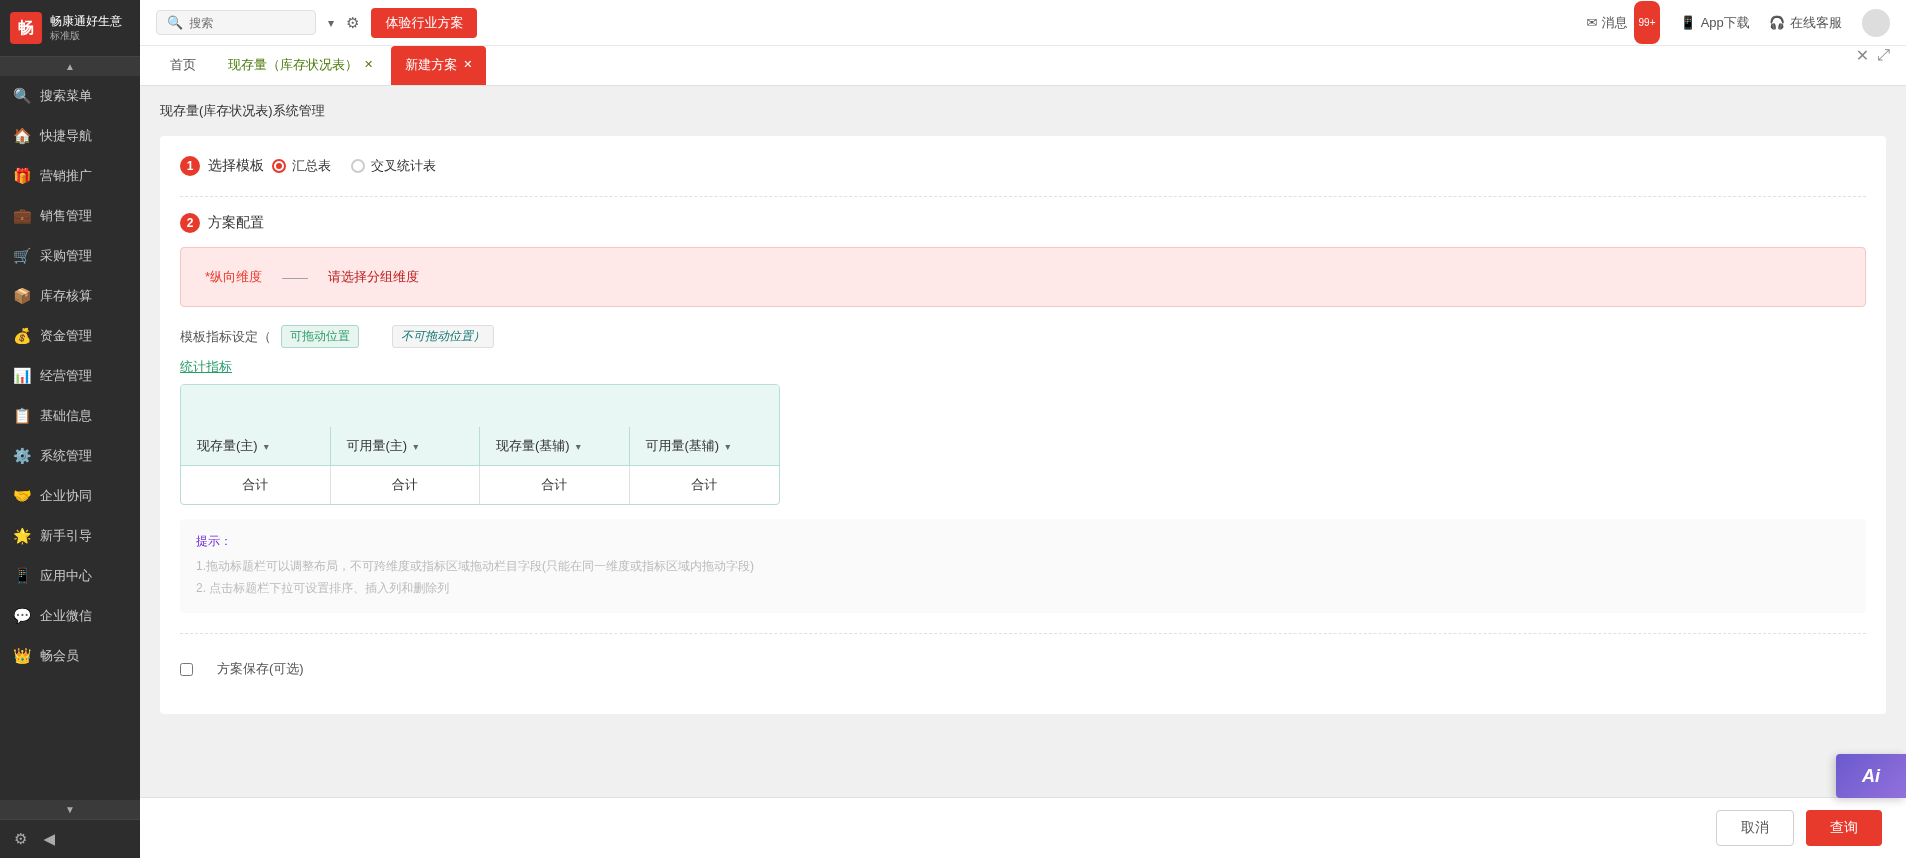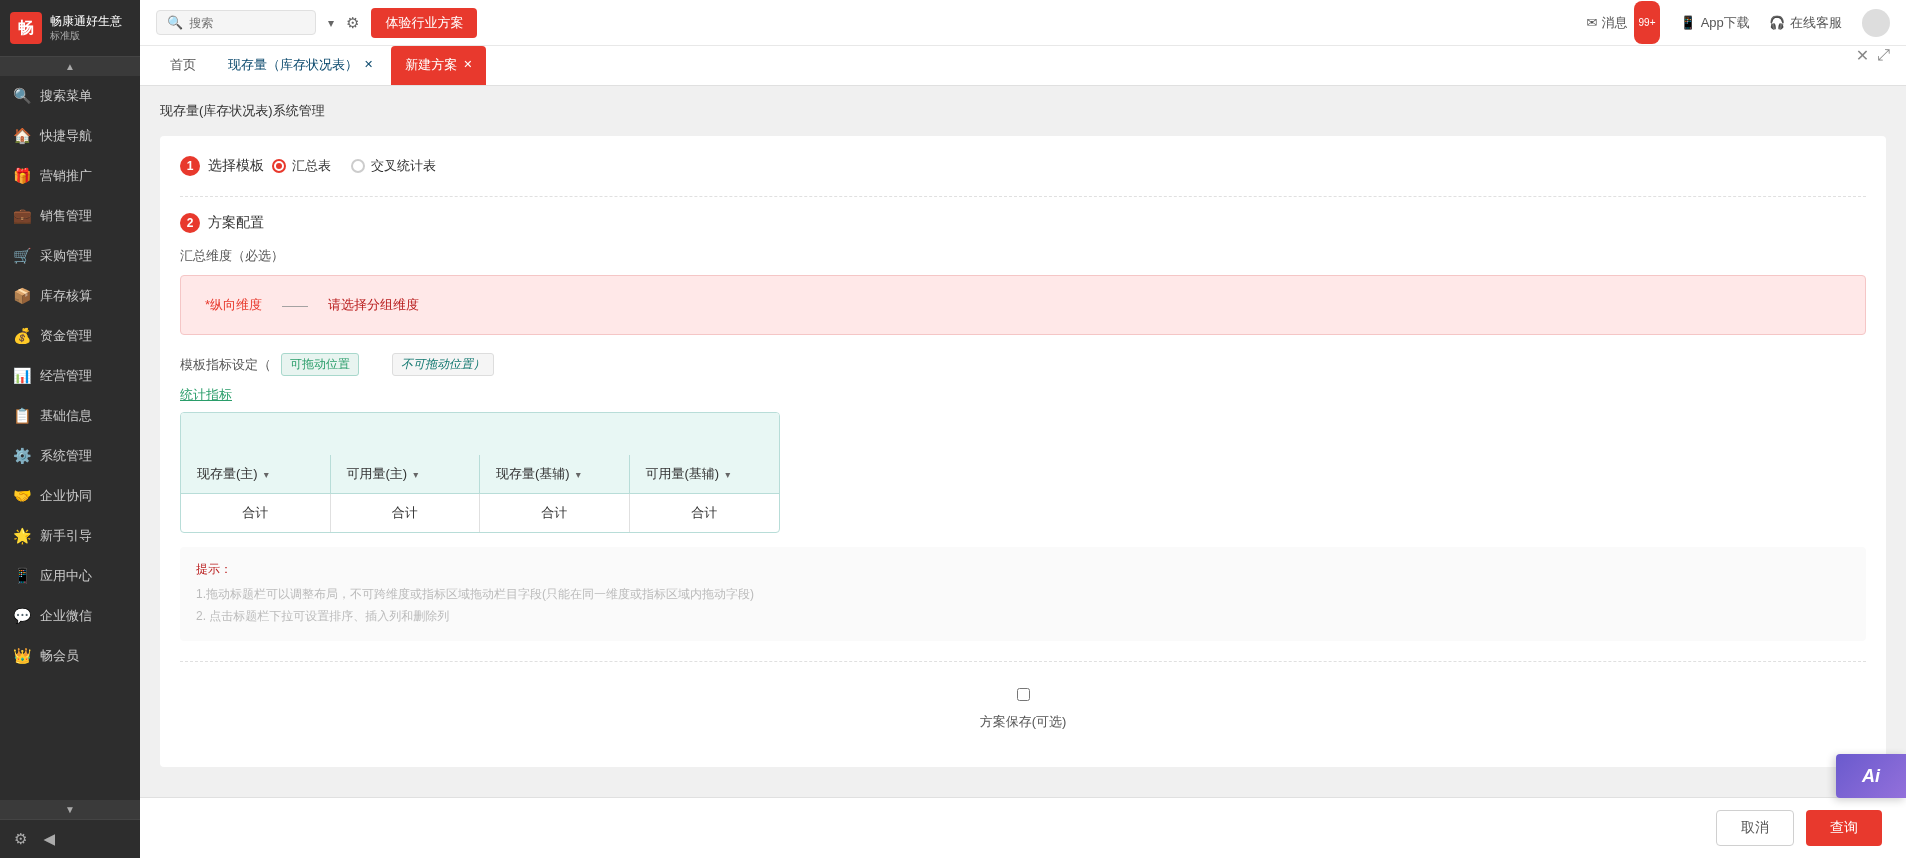--- a/index.html
+++ b/index.html
@@ -161,21 +161,21 @@
       height: 40px;
       flex-shrink: 0;
       gap: 4px;
     }
     .tab {
       display: flex;
       align-items: center;
       padding: 8px 14px;
       font-size: 13px;
       cursor: pointer;
-      color: #0c4a6e;
+      color: #4d7c0f;
       border-bottom: 2px solid transparent;
       gap: 6px;
     }
     .tab.active {
       background: #e8392d;
       color: white;
       border-radius: 4px 4px 0 0;
       border-bottom: 2px solid #e8392d;
     }
     .tab-home { color: #555; font-size: 13px; }
@@ -365,31 +365,30 @@
     .stats-table-cell:last-child { border-right: none; }
     .chevron-icon { font-size: 10px; color: #666; cursor: pointer; }
 
     
     .tips-section {
       background: #fafafa;
       padding: 14px 16px;
       border-radius: 4px;
       margin-bottom: 16px;
     }
-    .tips-title { font-size: 12px; color: #b91c1c; margin-bottom: 6px; }
+    .tips-title { font-size: 12px; color: #6d28d9; margin-bottom: 6px; }
     .tips-item { font-size: 12px; color: #bbb; line-height: 1.8; }
 
     
     .footer-save {
       display: flex;
       align-items: center;
-      gap: 12px;
+      gap: 24px;
       margin-bottom: 16px;
       padding-top: 10px;
-      flex-direction: column;
     }
     .footer-save input[type=checkbox] { cursor: pointer; }
     .footer-save-label { font-size: 13px; color: #555; }
 
     
     .bottom-actions {
       position: fixed;
       bottom: 0;
       right: 0;
       width: calc(100% - 140px);
@@ -593,21 +592,20 @@
       </div>
 
       <hr class="divider">
 
       <div class="step-section">
         <div class="step-header">
           <div class="step-num">2</div>
           <span class="step-title">方案配置</span>
         </div>
 
-        <div class="section-label">汇总维度（必选）</div>
         <div class="dimension-area">
           <span class="dimension-label">*纵向维度</span>
           <span style="color:#999;font-size:13px;margin:0 8px;">——</span>
           <span class="dimension-placeholder">请选择分组维度</span>
         </div>
 
         <div class="indicator-settings-label">
           <span>模板指标设定（</span>
           <span class="draggable-badge">可拖动位置</span>
           <span style="color:#999;font-size:13px;">　</span>

